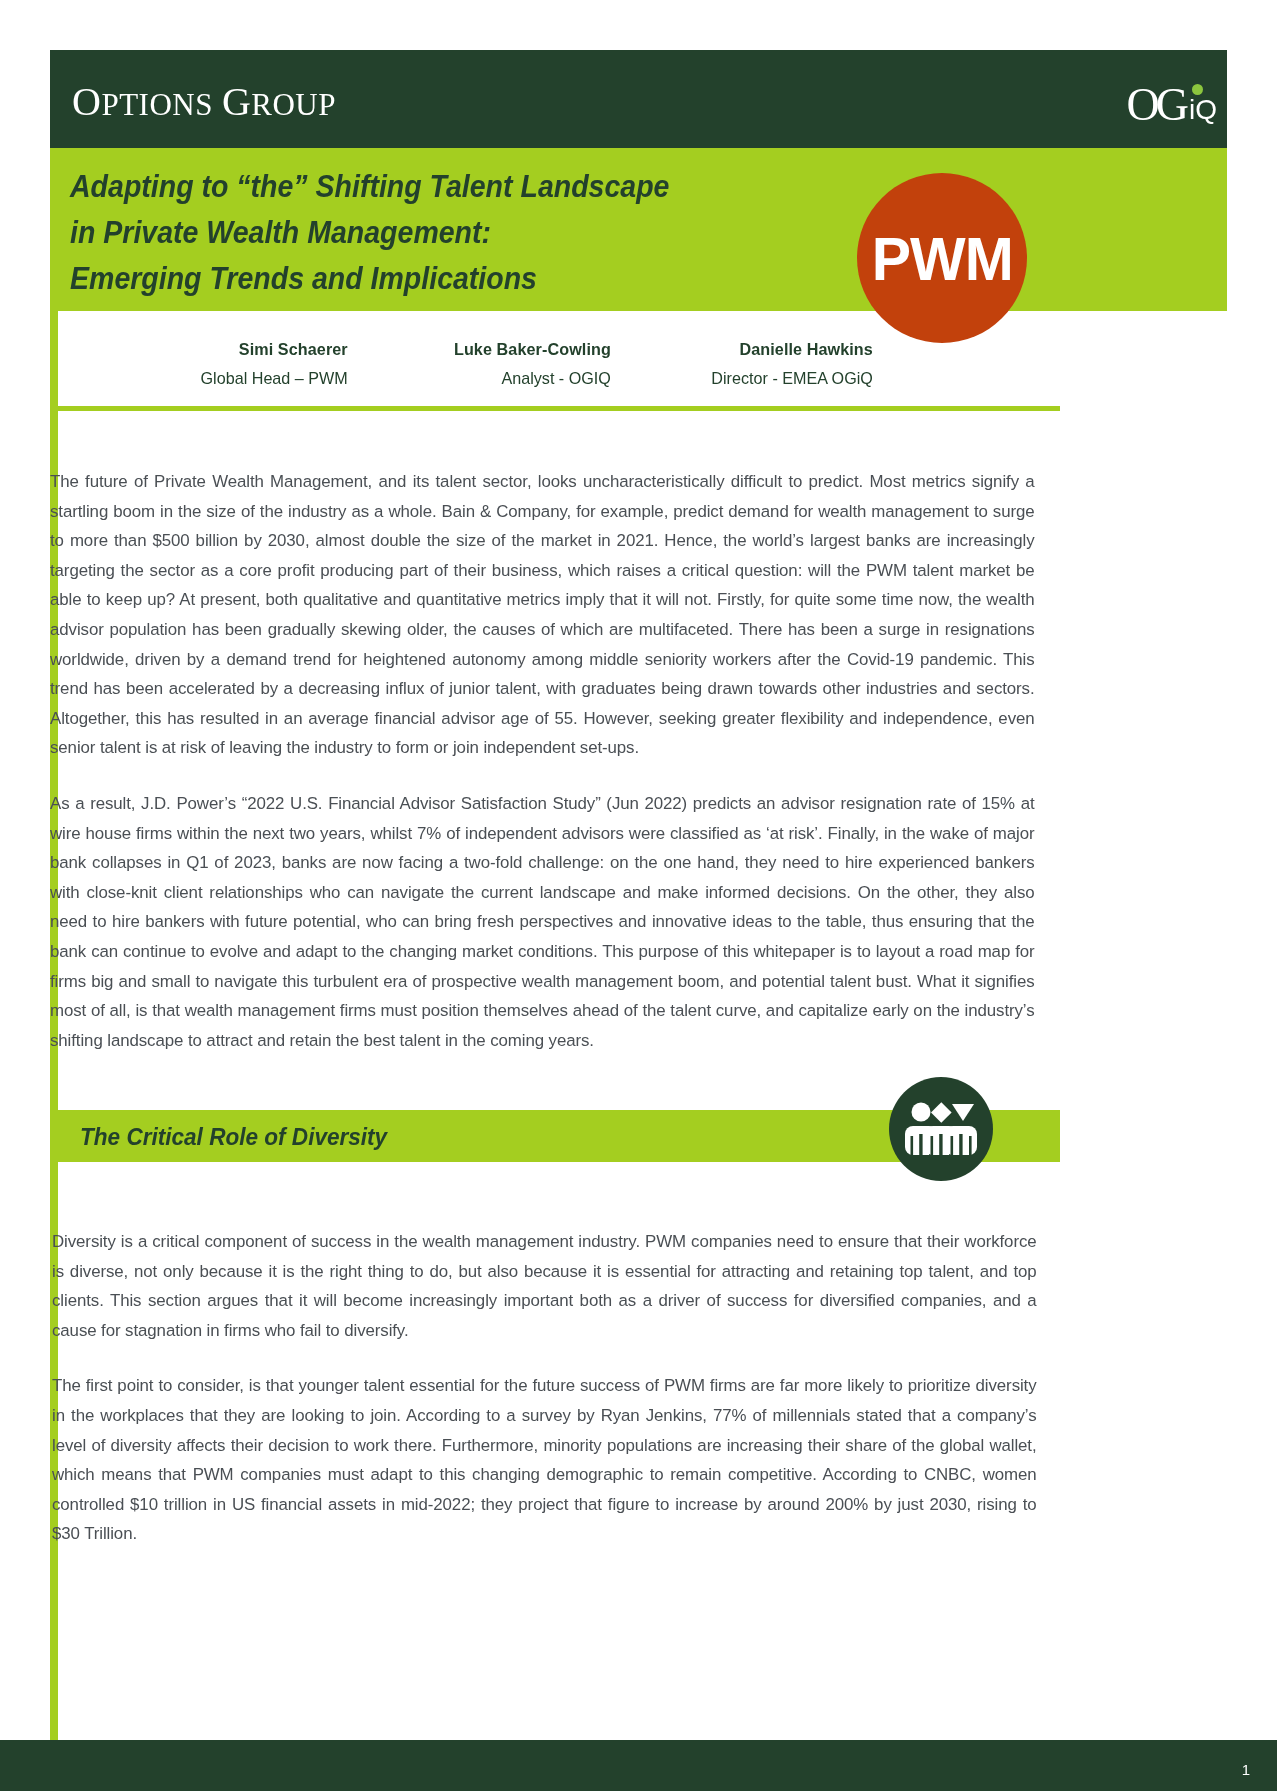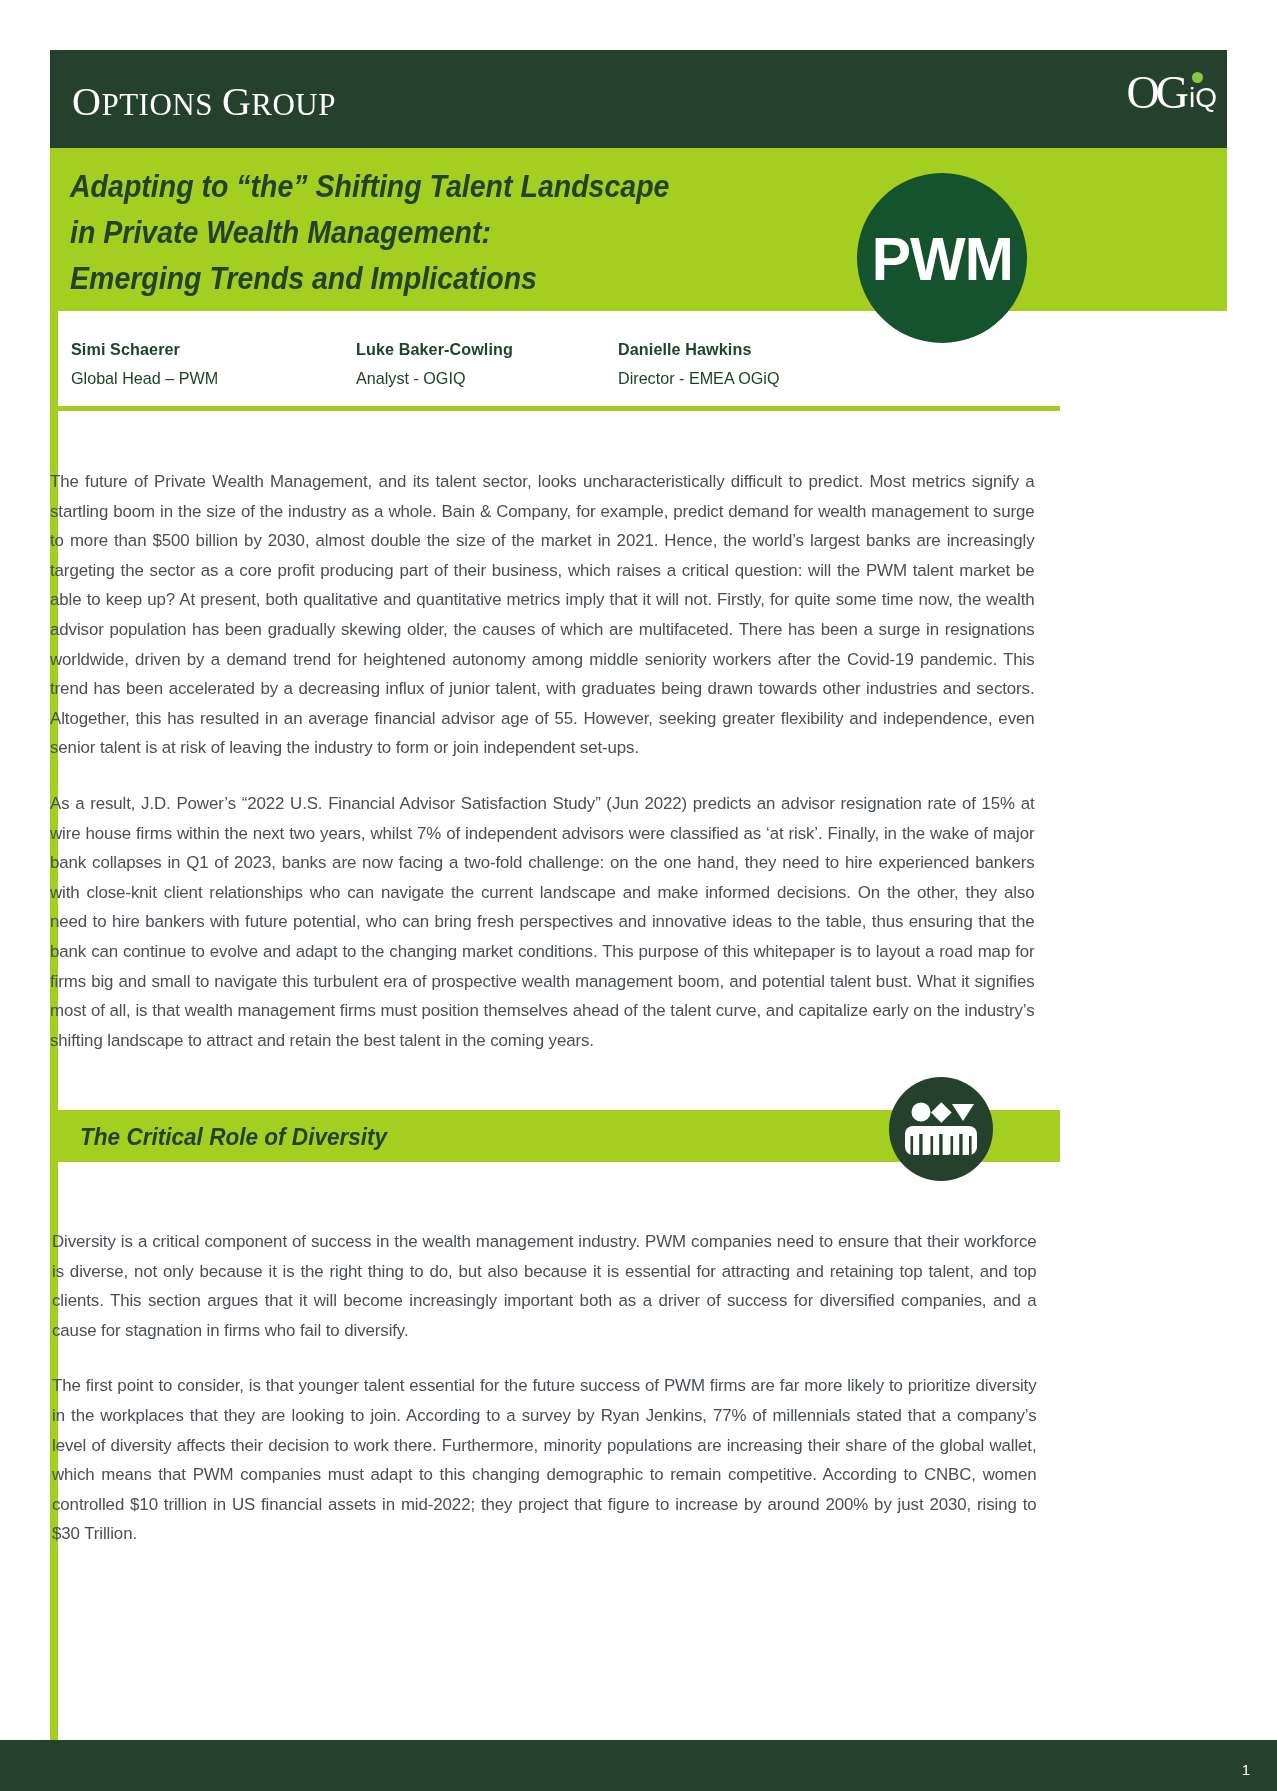--- a/index.html
+++ b/index.html
@@ -49,21 +49,21 @@
     font-size: 34px;
     letter-spacing: 0.5px;
     white-space: nowrap;
   }
   .brand-wordmark .cap { font-size: 40px; }
   .brand-wordmark .sm  { font-size: 31px; }
 
   .ogiq-logo {
     position: absolute;
     right: 60px;
-    top: 60px;
+    top: 72px;
     height: 56px;
     display: flex;
     align-items: flex-end;
     color: #ffffff;
   }
   .ogiq-og {
     font-family: "Liberation Serif", serif;
     font-size: 46px;
     line-height: 1;
     letter-spacing: -4px;
@@ -113,41 +113,42 @@
   }
   .doc-title .line { display: block; white-space: nowrap; }
 
   .pwm-badge {
     position: absolute;
     left: 857px;
     top: 173px;
     width: 170px;
     height: 170px;
     border-radius: 50%;
-    background: #14532d;
+    background: #c2410c;
     display: flex;
     align-items: center;
     justify-content: center;
   }
   .pwm-badge span {
     color: #ffffff;
     font-family: "Liberation Sans", sans-serif;
     font-weight: bold;
     font-size: 62px;
     letter-spacing: -1px;
     transform: scaleX(0.95);
   }
 
   
   .authors {
     position: absolute;
-    left: 71px;
+    left: 77px;
     top: 336px;
     width: 1000px;
     display: flex;
+    text-align: right;
   }
   .author-col { width: 262px; }
   .author-col.c1 { width: 285px; }
   .author-col.c2 { width: 262px; }
   .author-name {
     color: #23412c;
     font-weight: bold;
     font-size: 17px;
     line-height: 28px;
     letter-spacing: 0.1px;

